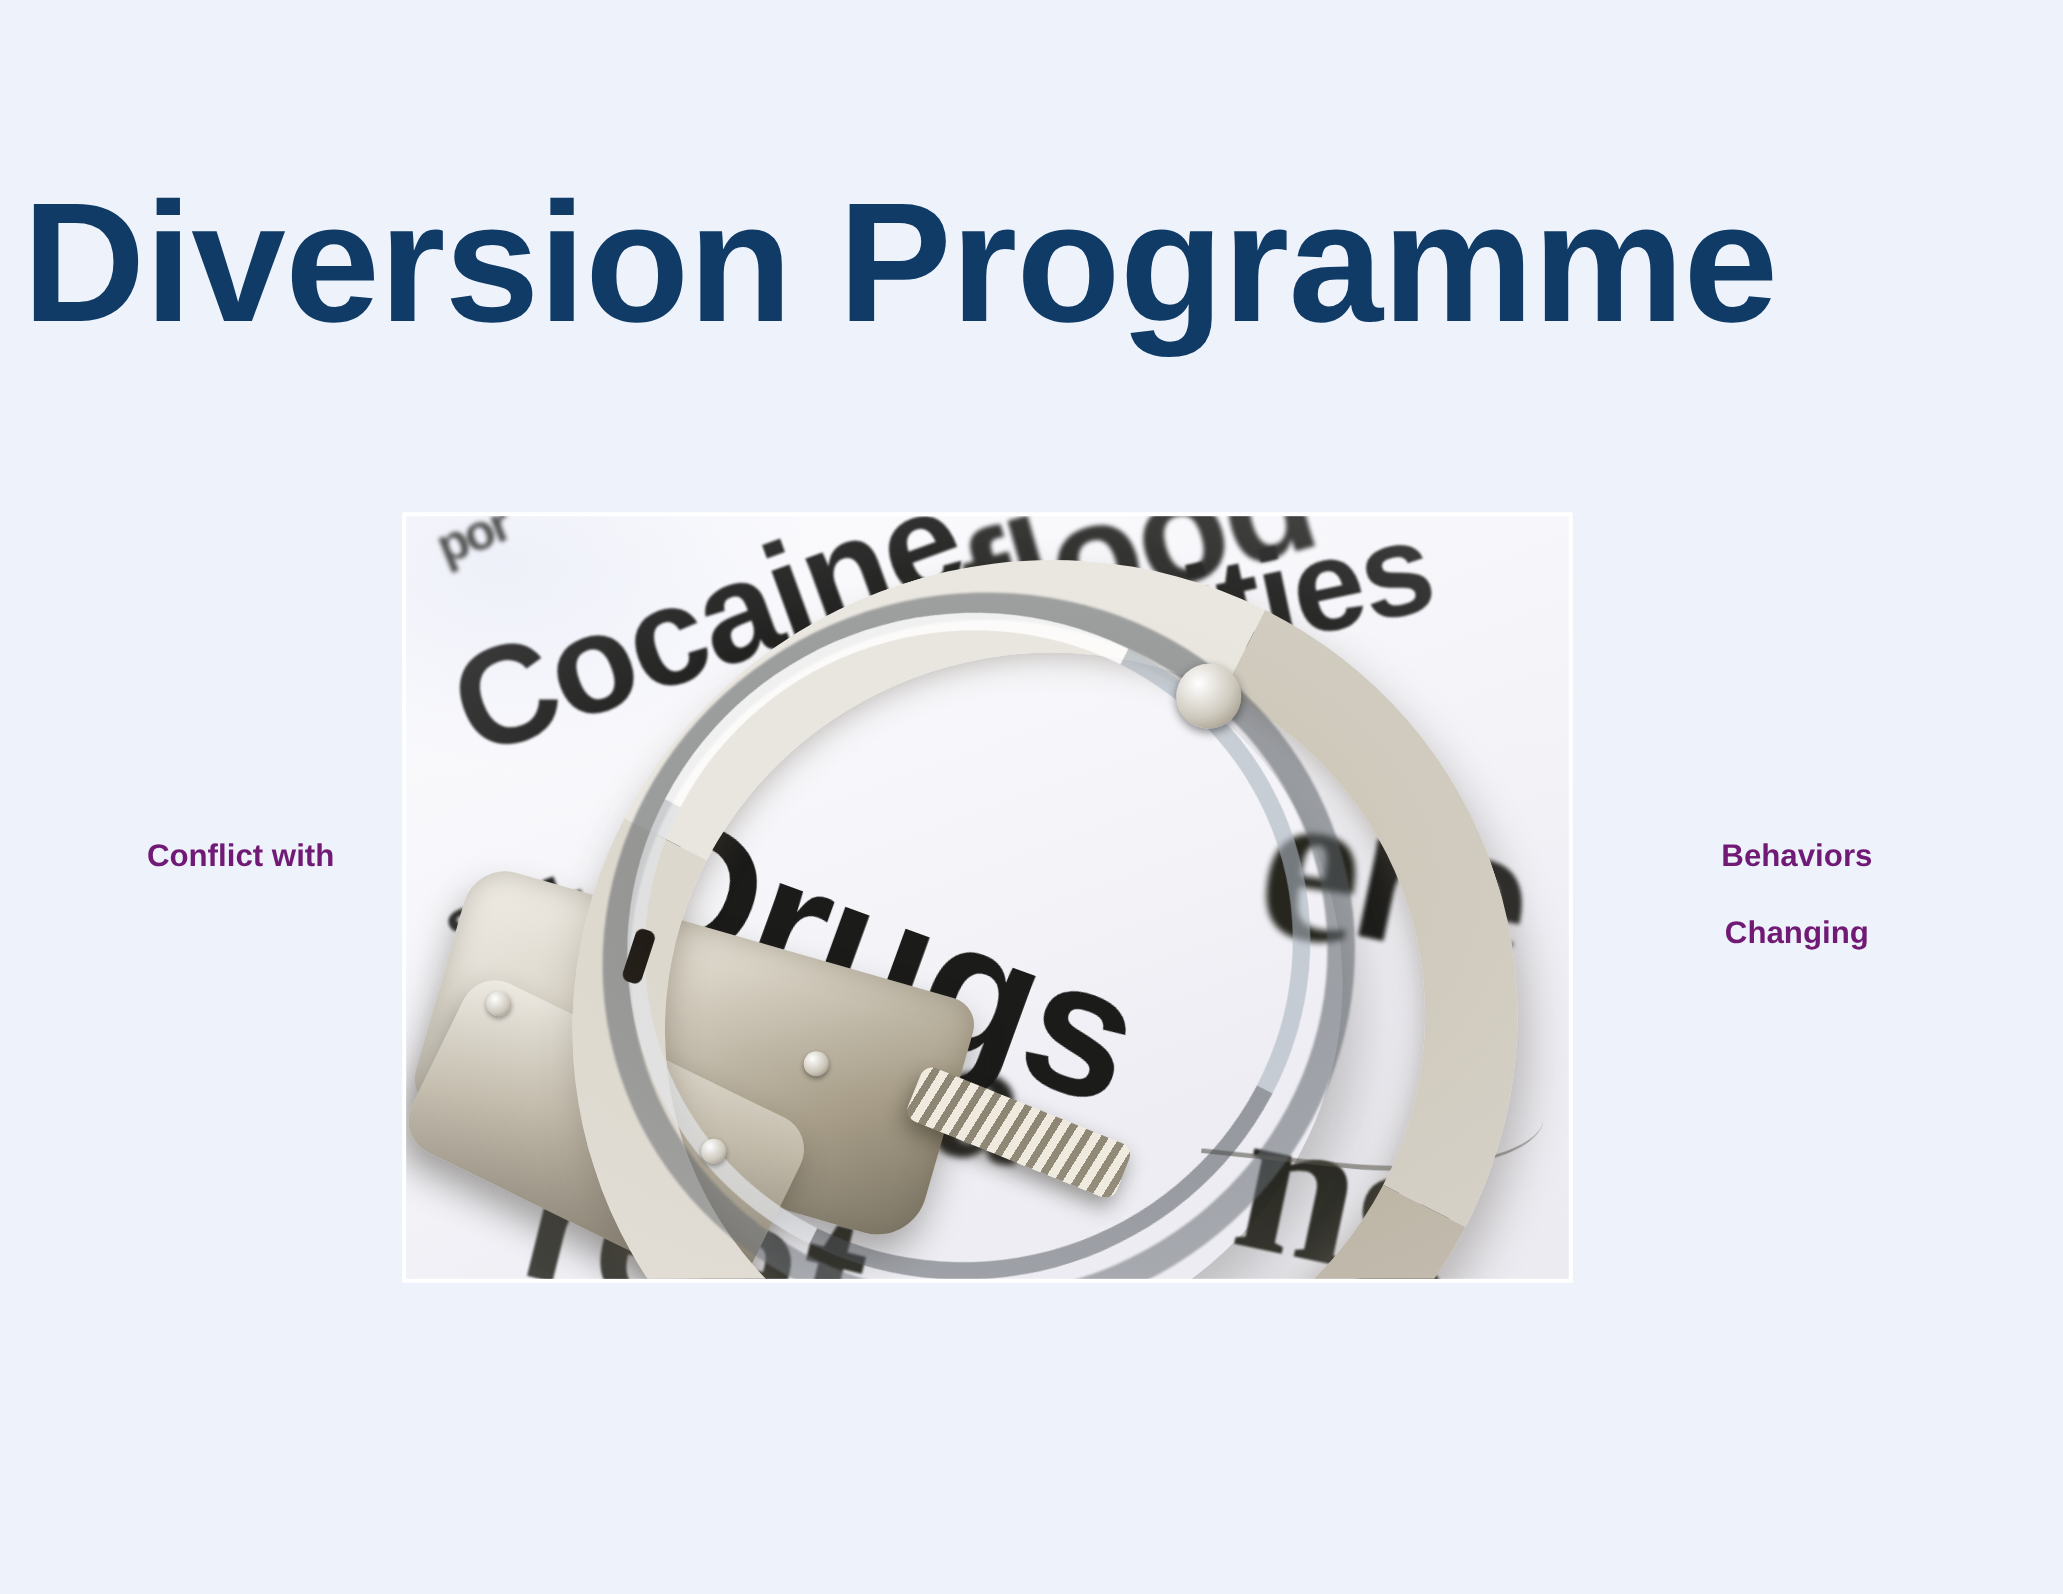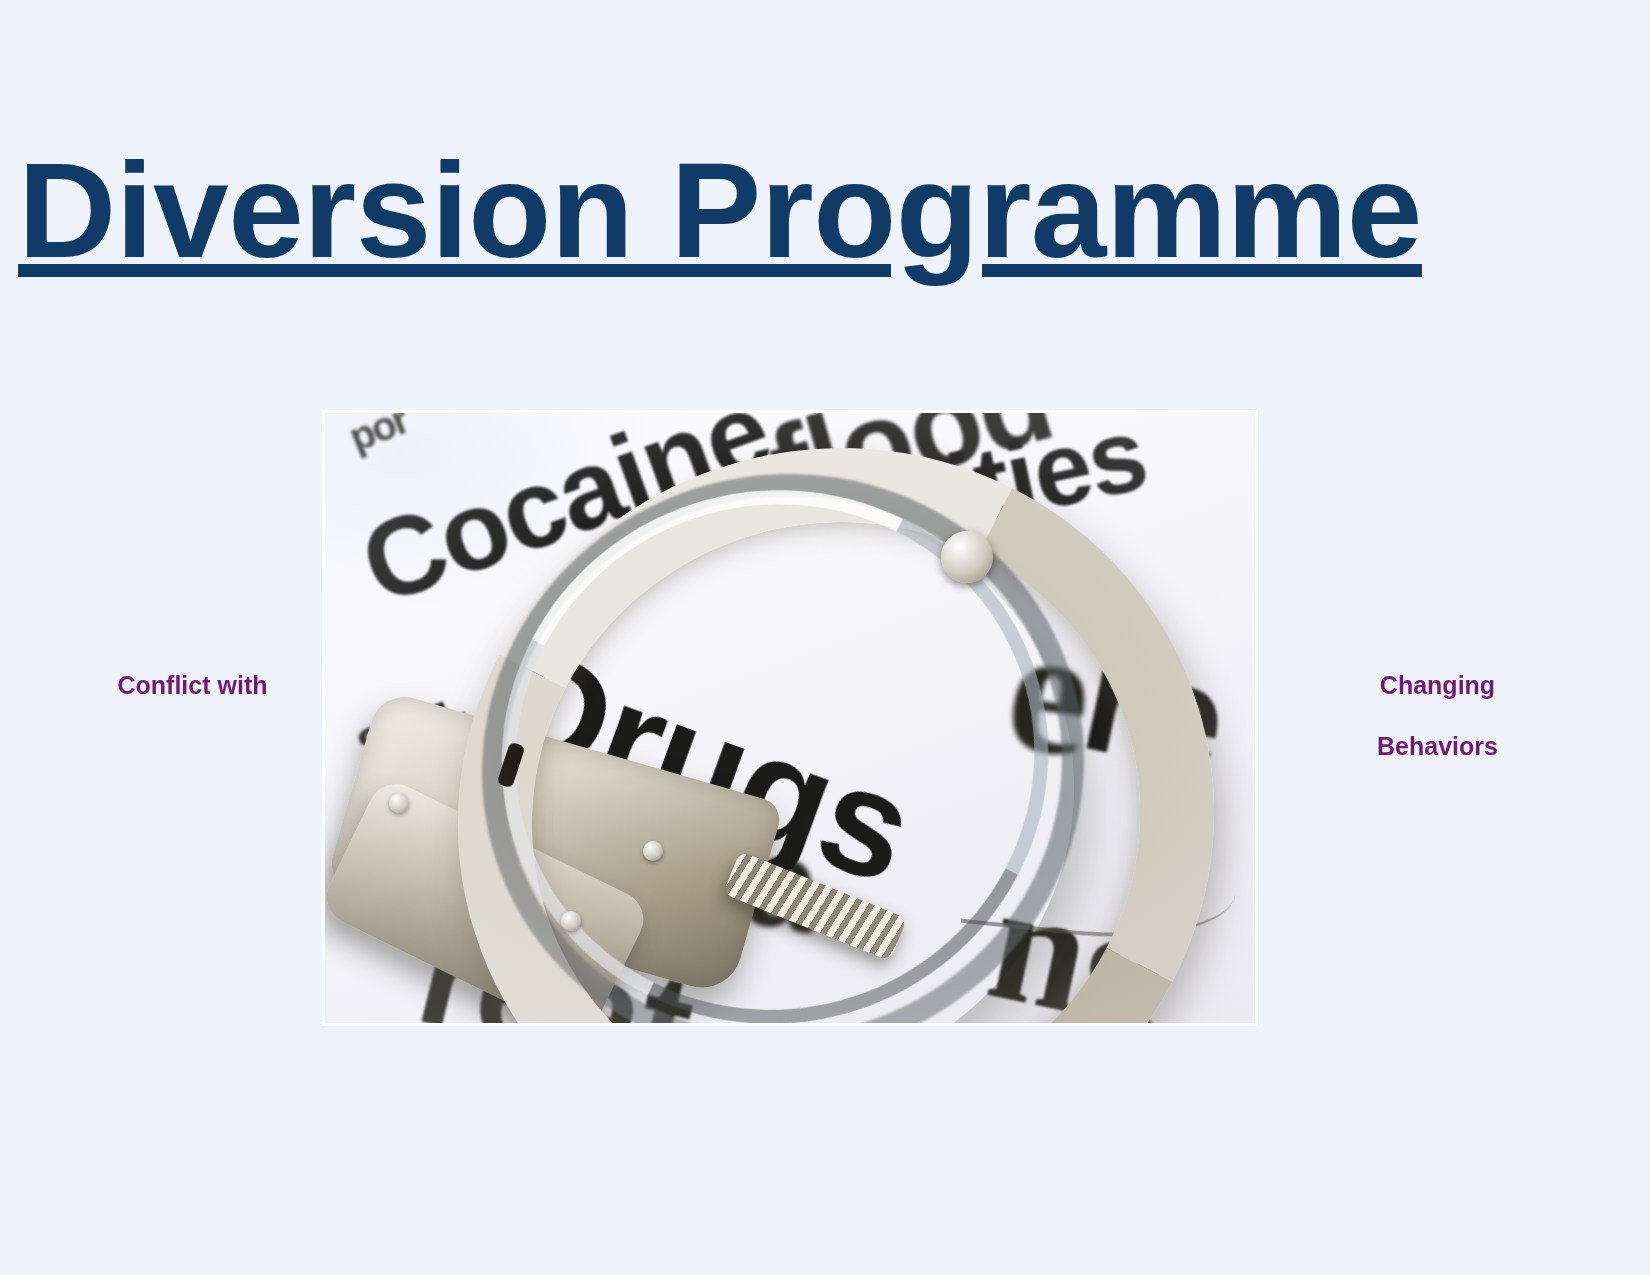--- a/index.html
+++ b/index.html
@@ -27,21 +27,20 @@
     left: 0;
     top: 139px;
     width: 1440px;
     text-align: center;
     font-size: 136px;
     font-weight: bold;
     color: #0f3b66;
     letter-spacing: -0.5px;
     line-height: 1.05;
     white-space: nowrap;
-    text-decoration: underline;
   }
 
   
   .side-caption {
     position: absolute;
     font-size: 25px;
     font-weight: bold;
     color: #701a75;
     line-height: 2.45;
     text-align: center;
@@ -270,22 +269,22 @@
 
 <div class="slide">
 
   <div class="slide-title">Diversion Programme</div>
 
   <div class="side-caption left">
     <span class="line">Conflict with</span>
   </div>
 
   <div class="side-caption right">
+    <span class="line">Behaviors</span>
     <span class="line">Changing</span>
-    <span class="line">Behaviors</span>
   </div>
 
   <div class="photo-frame">
     <div class="photo">
 
       <div class="np-bg"></div>
       <div class="np-shadow-tl"></div>
 
       <div class="np-word w-por">por</div>
       <div class="np-word w-cocaine">Cocaine</div>

